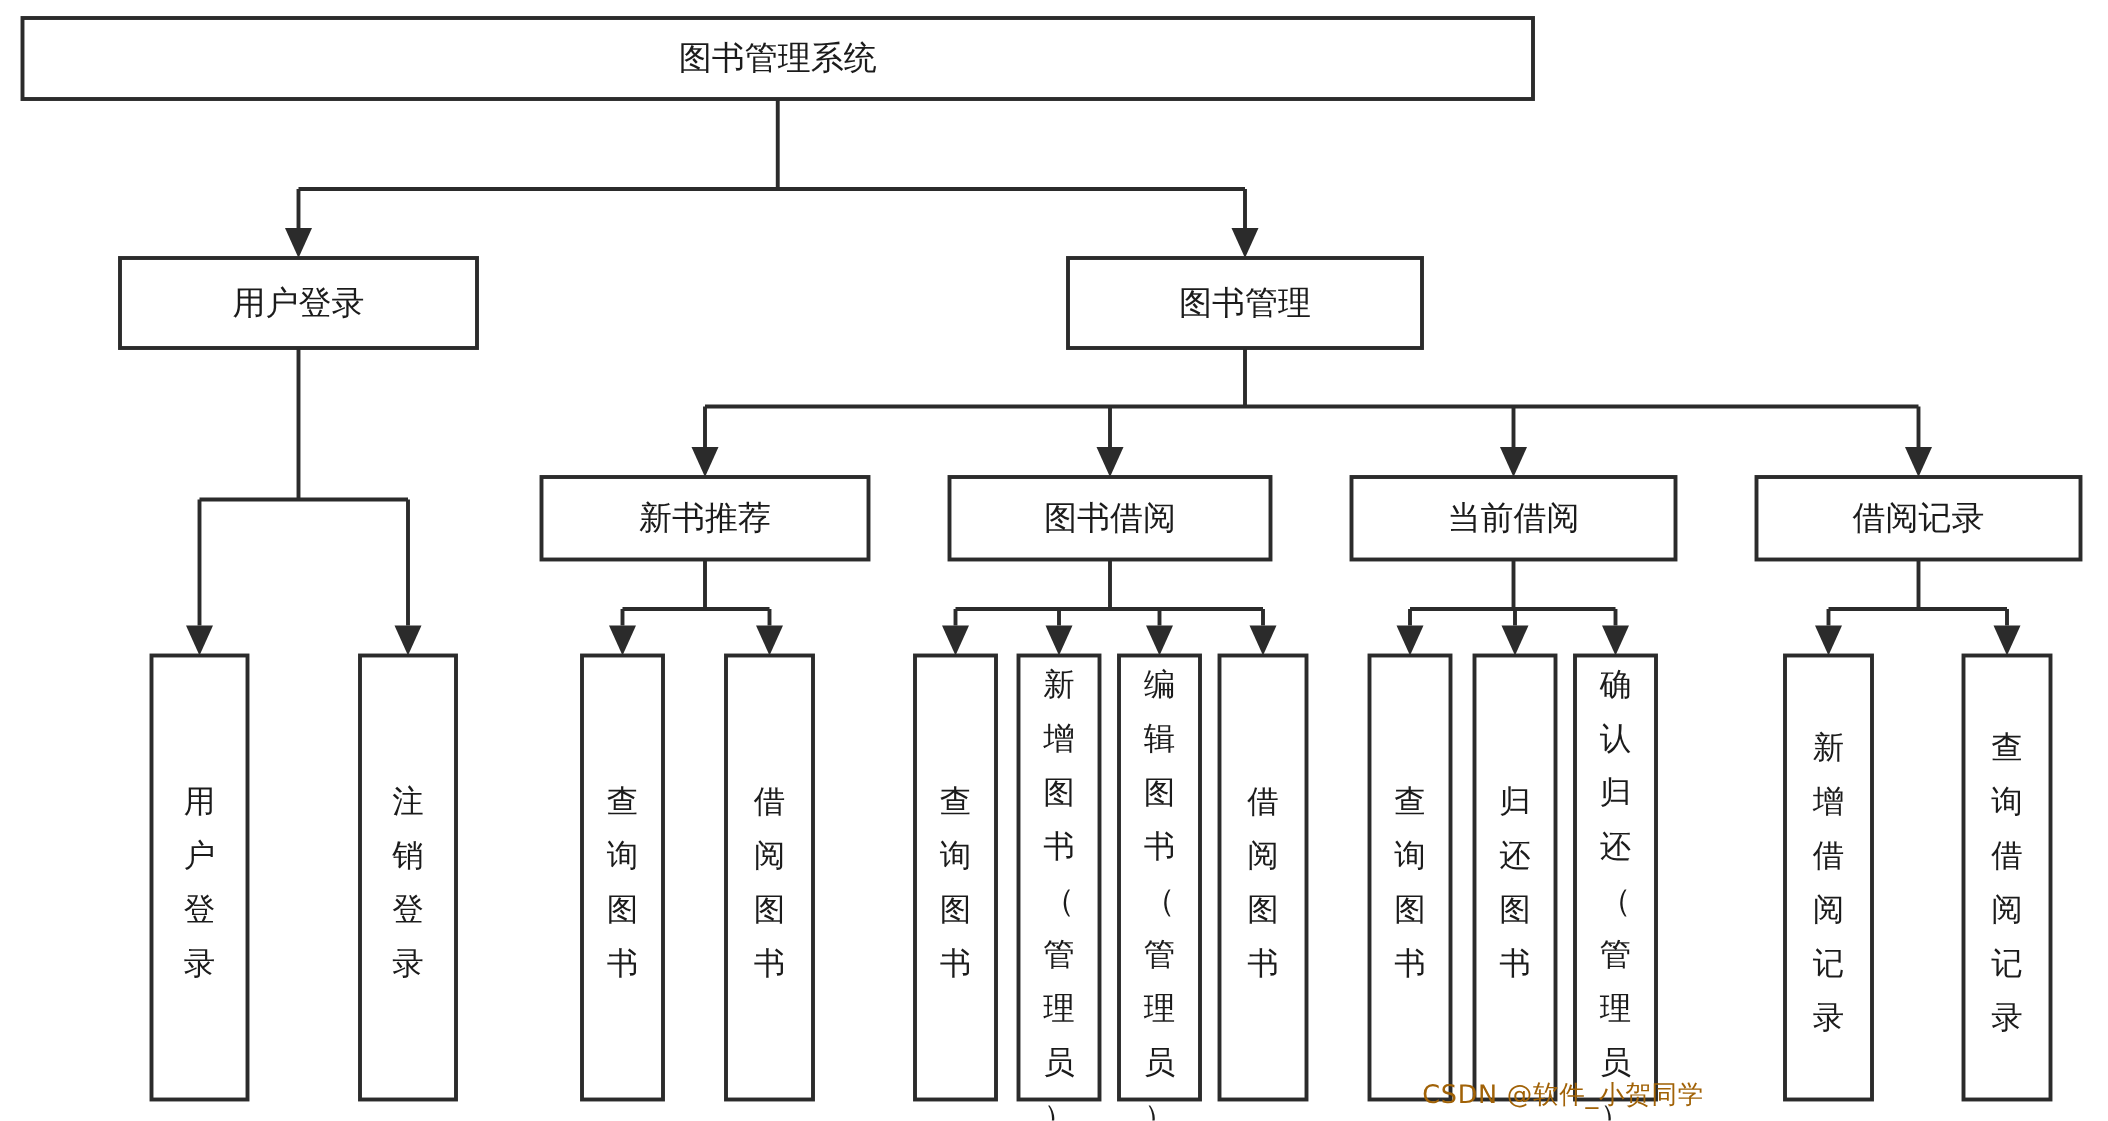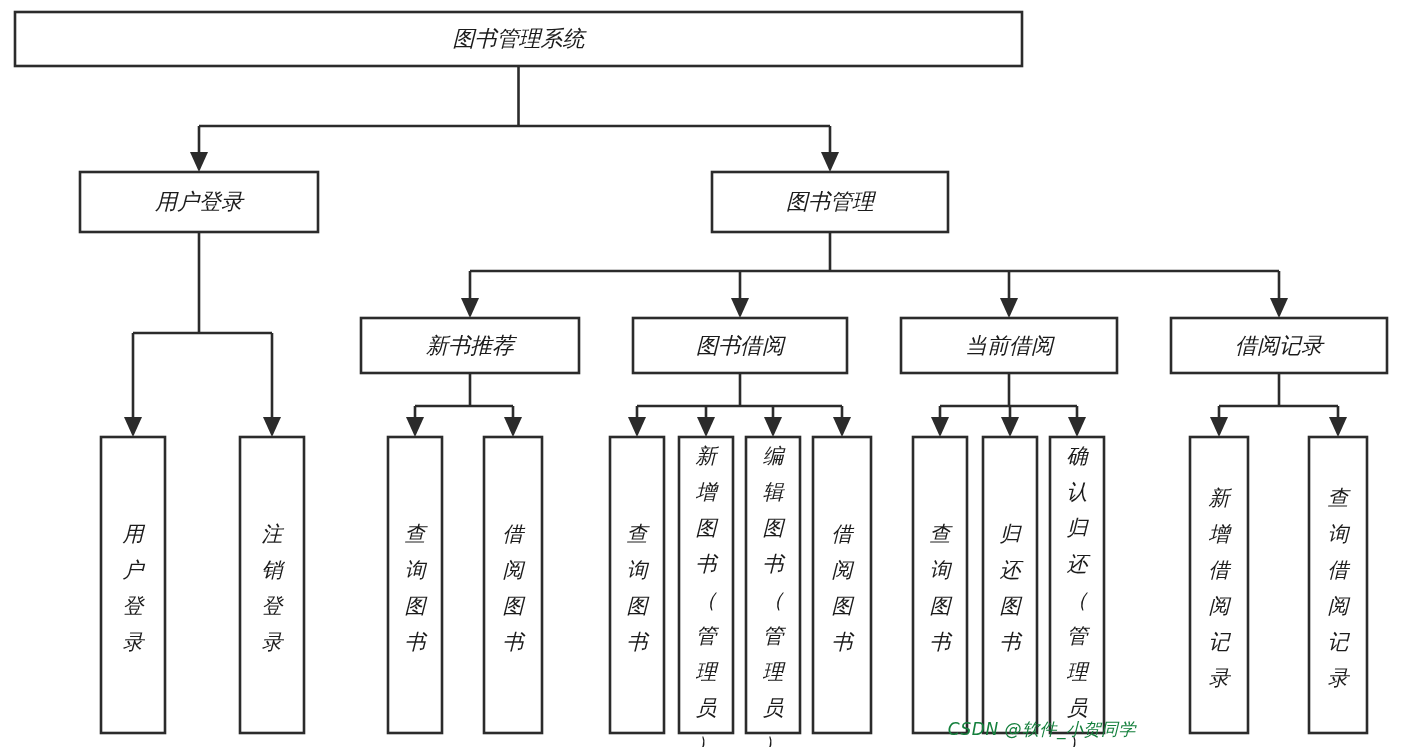--- a/index.html
+++ b/index.html
@@ -11,21 +11,20 @@
     width: 1405px;
     height: 747px;
     font-family: "DejaVu Sans", "Liberation Sans", sans-serif;
     overflow: hidden;
     position: relative;
   }
   #diagram-root {
     position: relative;
     width: 1146px;
     height: 747px;
-    font-style: italic;
   }
   svg.tree-svg {
     position: absolute;
     top: 0;
     left: 0;
     width: 1405px;
     height: 747px;
     display: block;
   }
   .node-box {
@@ -55,21 +54,21 @@
     font-family: "DejaVu Sans", "Liberation Sans", sans-serif;
     font-size: 21px;
     text-anchor: middle;
   }
   .watermark {
     position: absolute;
     right: 10px;
     bottom: 6px;
     font-family: "DejaVu Sans", "Liberation Sans", sans-serif;
     font-size: 17px;
-    color: #15803d;
+    color: #a16207;
     letter-spacing: 0.5px;
     white-space: nowrap;
     user-select: none;
   }
 </style>
 </head>
 <body>
 
 <div id="diagram-root">
   <svg class="tree-svg" viewBox="0 0 1405 747">

